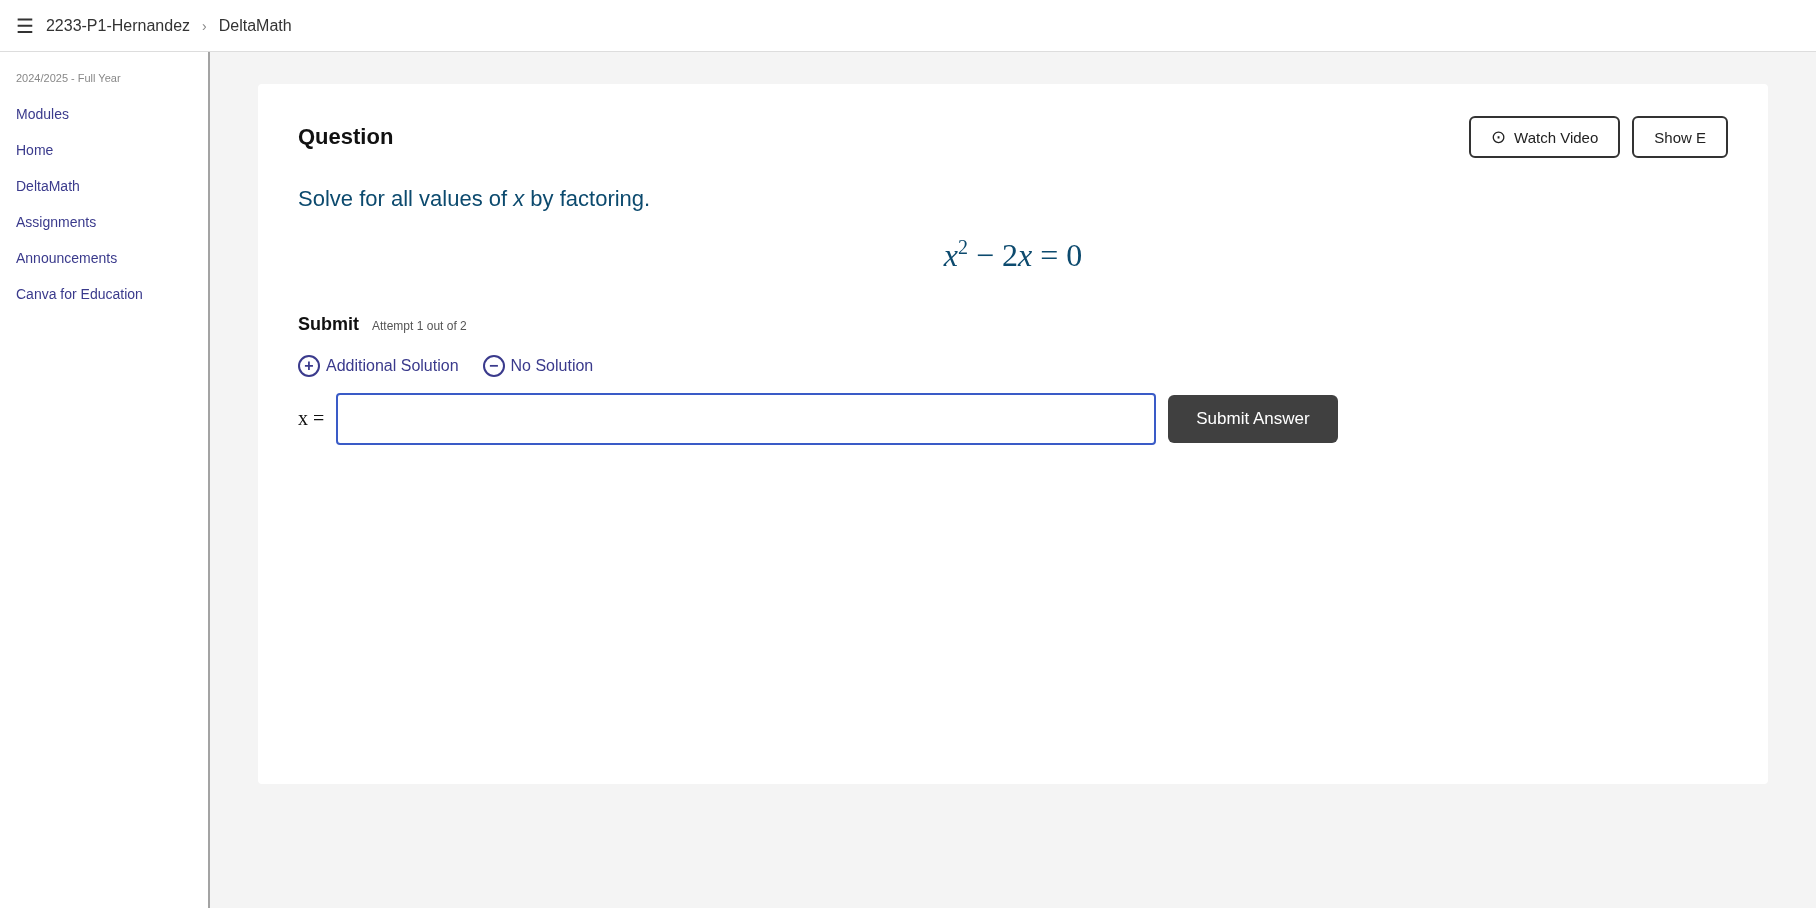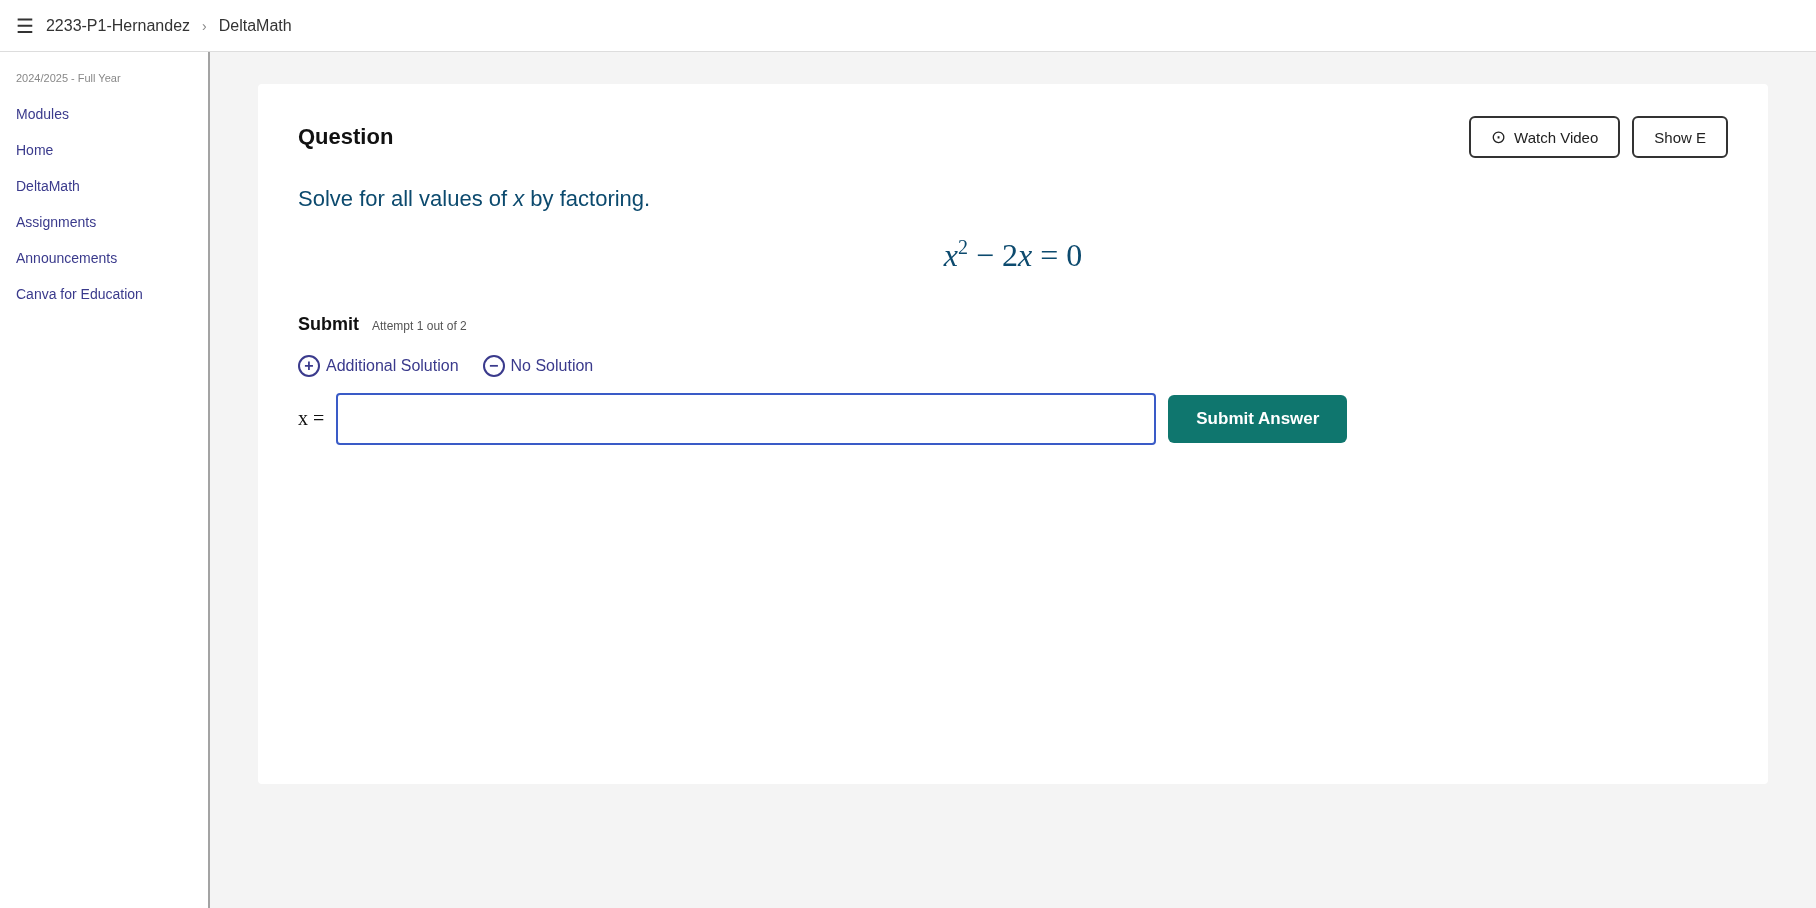--- a/index.html
+++ b/index.html
@@ -217,27 +217,27 @@
       flex: 1;
       max-width: 820px;
       height: 52px;
       border: 2px solid #3a5bc7;
       border-radius: 4px;
       font-size: 18px;
       padding: 0 12px;
       outline: none;
     }
     .submit-btn {
-      background: #0f766e;
+      background: #404040;
       color: #fff;
       border: none;
       border-radius: 6px;
       padding: 14px 28px;
       font-size: 17px;
-      font-weight: bold;
+      font-weight: normal;
       cursor: pointer;
       white-space: nowrap;
     }
   </style>
 </head>
 <body>
 
 <div class="topbar">
   <span class="topbar-hamburger">☰</span>
   <div class="topbar-breadcrumb">

